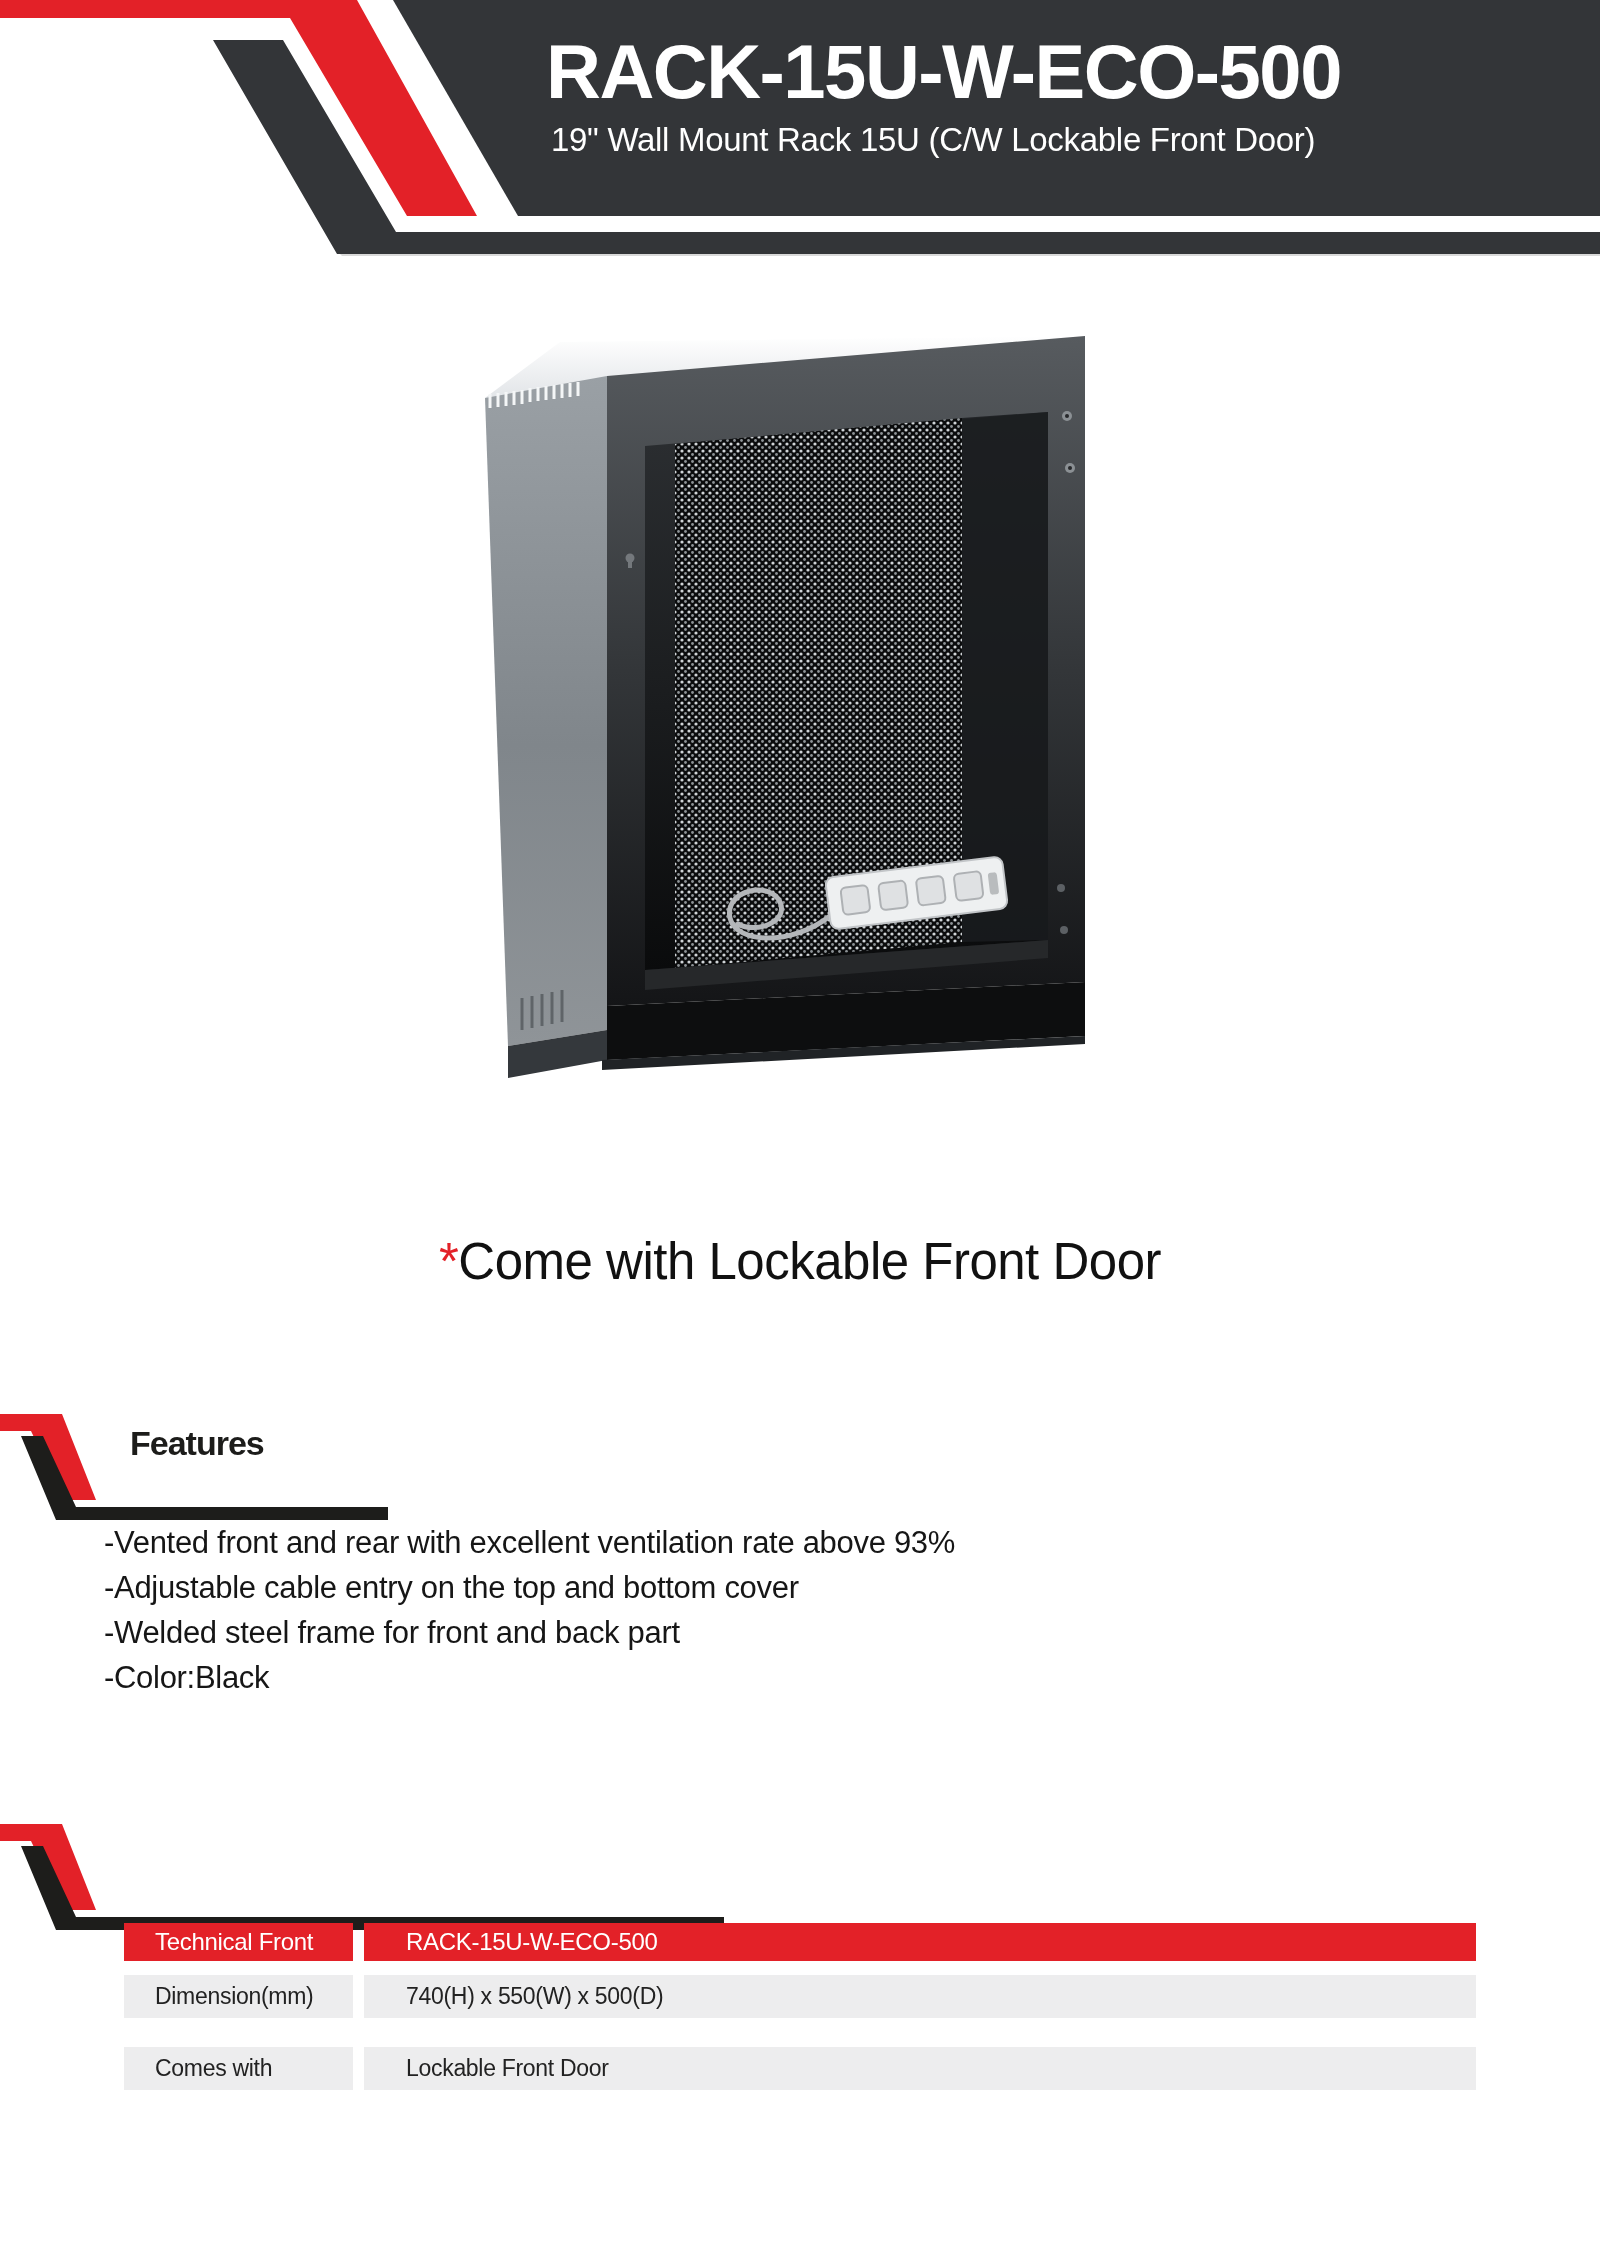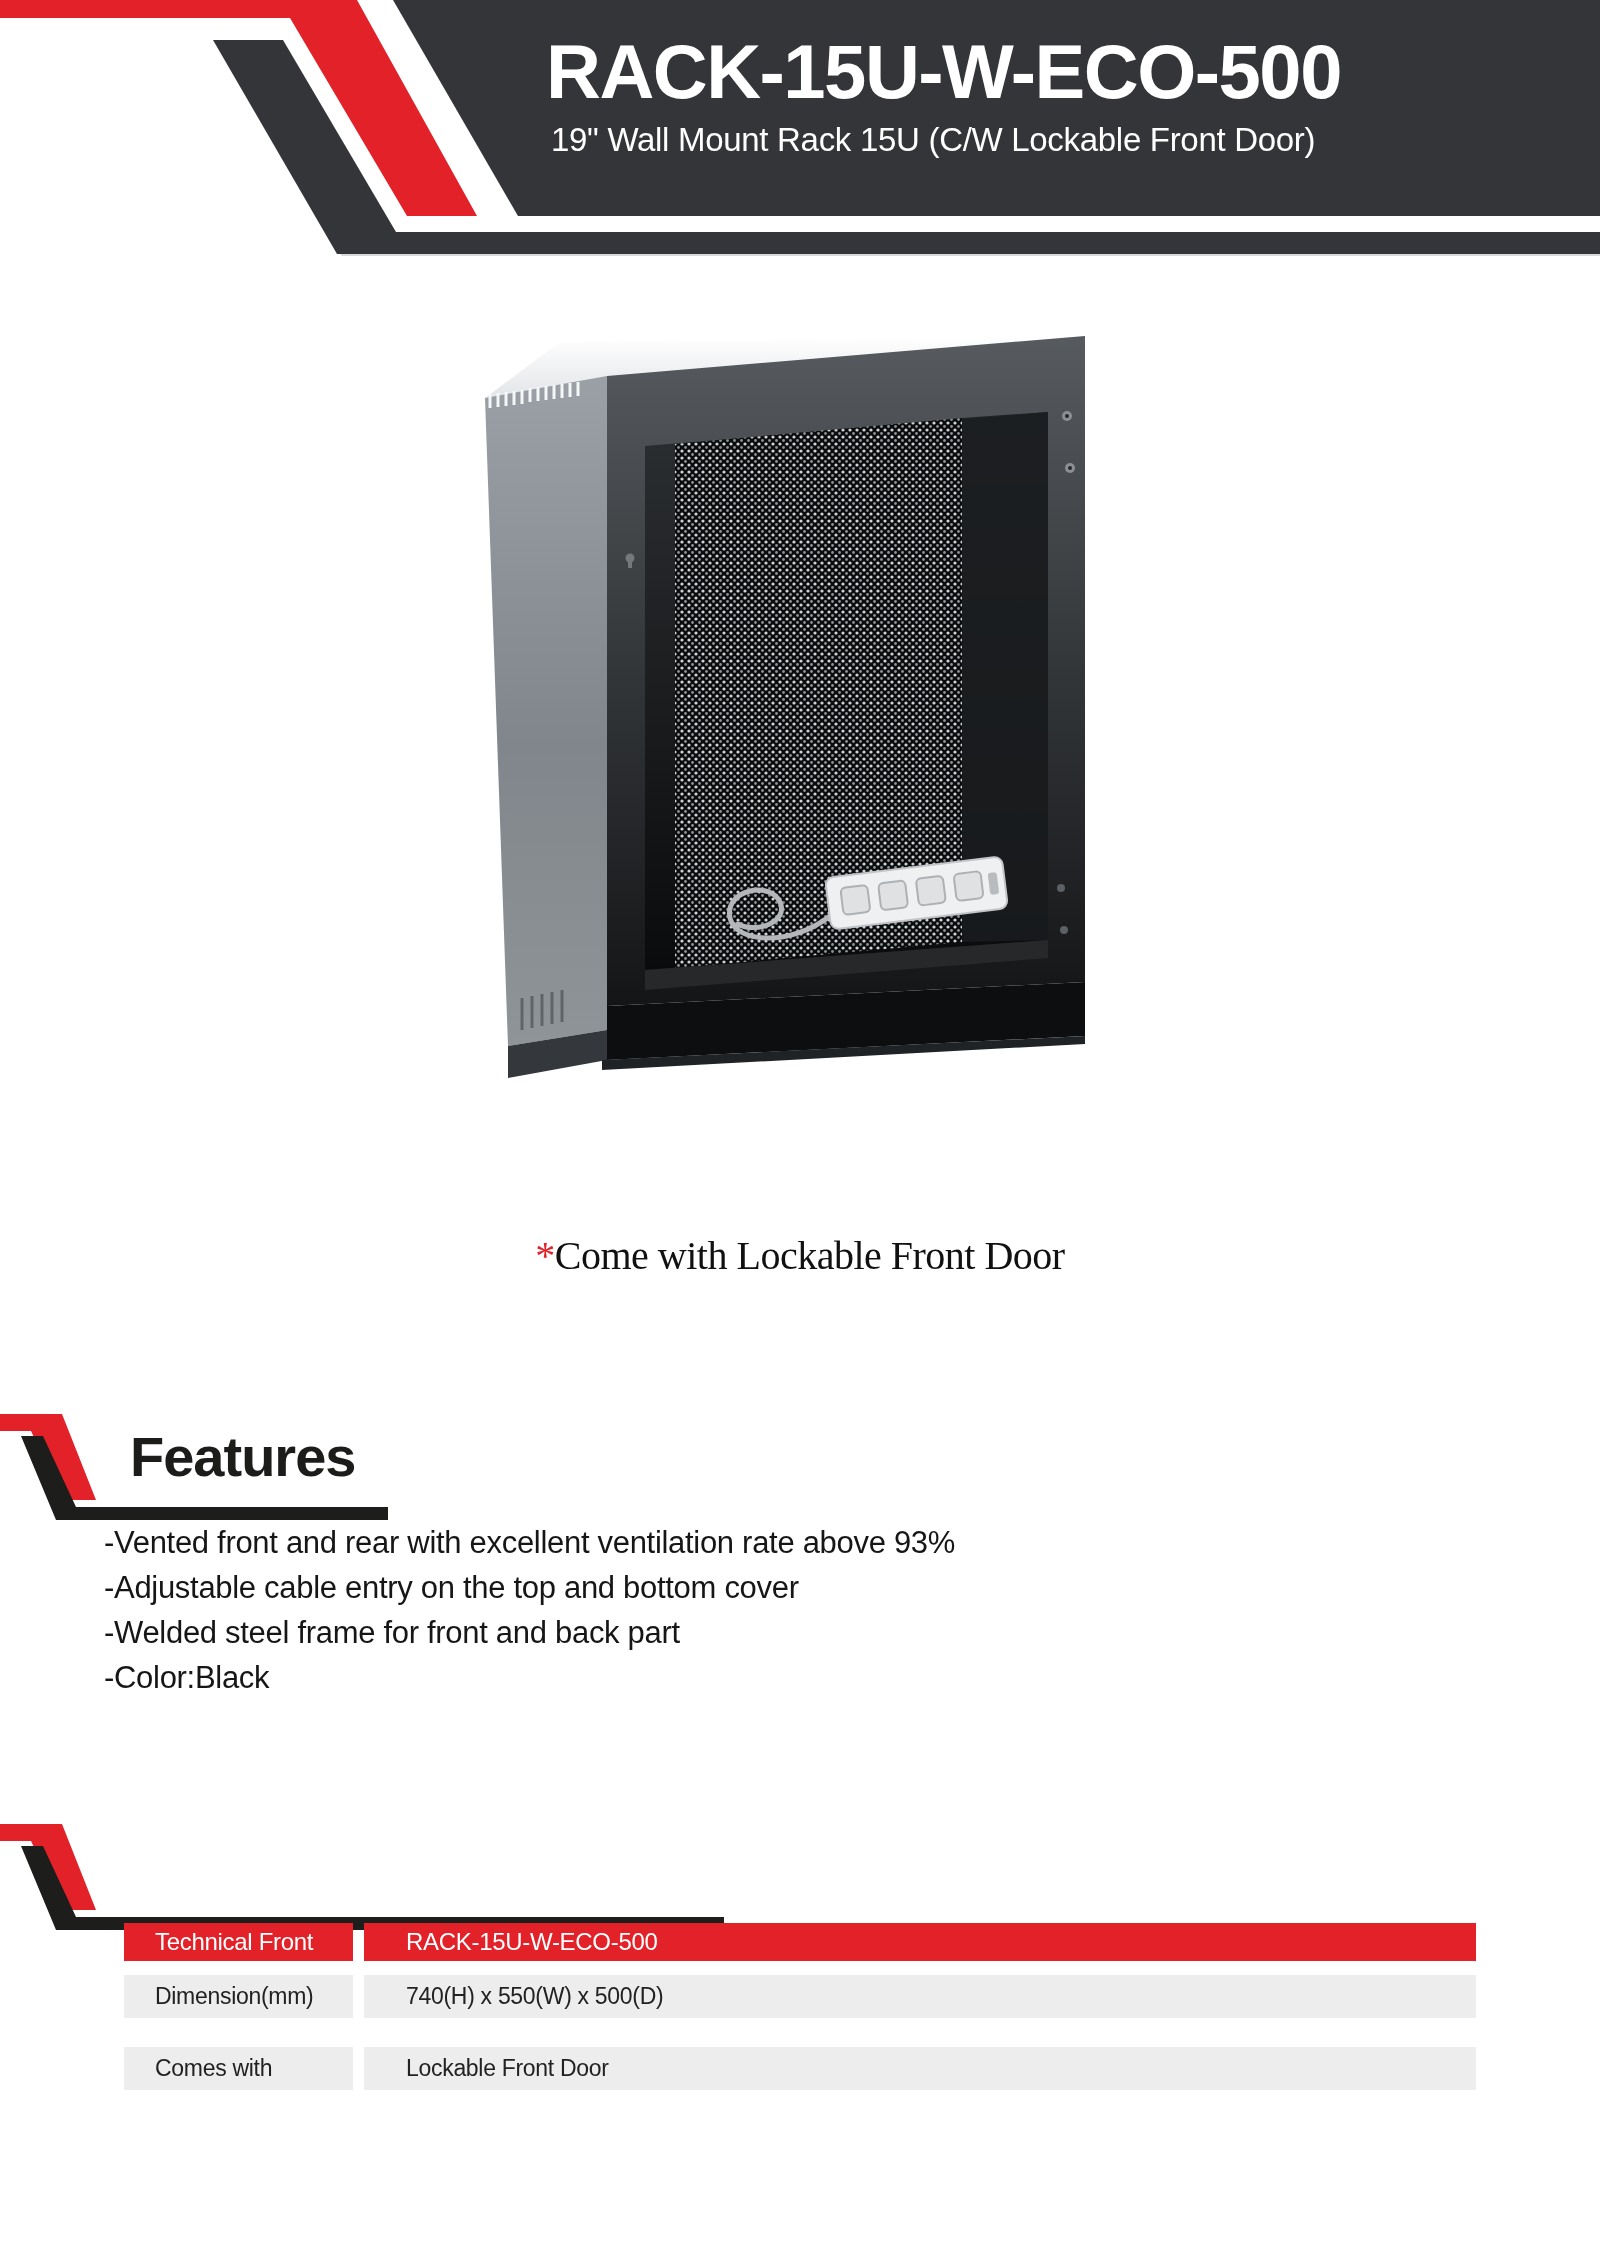--- a/index.html
+++ b/index.html
@@ -14,26 +14,26 @@
     left:546px;top:30px;color:#fff;font-size:76px;font-weight:bold;
     letter-spacing:-1.5px;line-height:84px;white-space:nowrap;
   }
   #page-subtitle{
     left:551px;top:121px;color:#fff;font-size:33px;font-weight:400;
     letter-spacing:-0.3px;white-space:nowrap;
   }
   
   #caption{
     left:0;top:1232px;width:1600px;text-align:center;color:#111;
-    font-size:40px;letter-spacing:-0.5px;font-family:Liberation Serif, serif;
+    font-size:51px;letter-spacing:-0.5px;
   }
   #caption .star{color:var(--red);}
   
   .section-heading{
-    color:#1c1c1a;font-size:56px;font-weight:bold;letter-spacing:-1px;white-space:nowrap;
+    color:#1c1c1a;font-size:34px;font-weight:bold;letter-spacing:-1px;white-space:nowrap;
   }
   #features-heading{left:130px;top:1424px;}
   #specs-heading{left:108px;top:1834px;}
   
   #features-list{
     left:104px;top:1520px;color:#161616;font-size:31px;line-height:45px;
     letter-spacing:-0.3px;
   }
   
   #spec-table{left:124px;top:1923px;width:1352px;}

